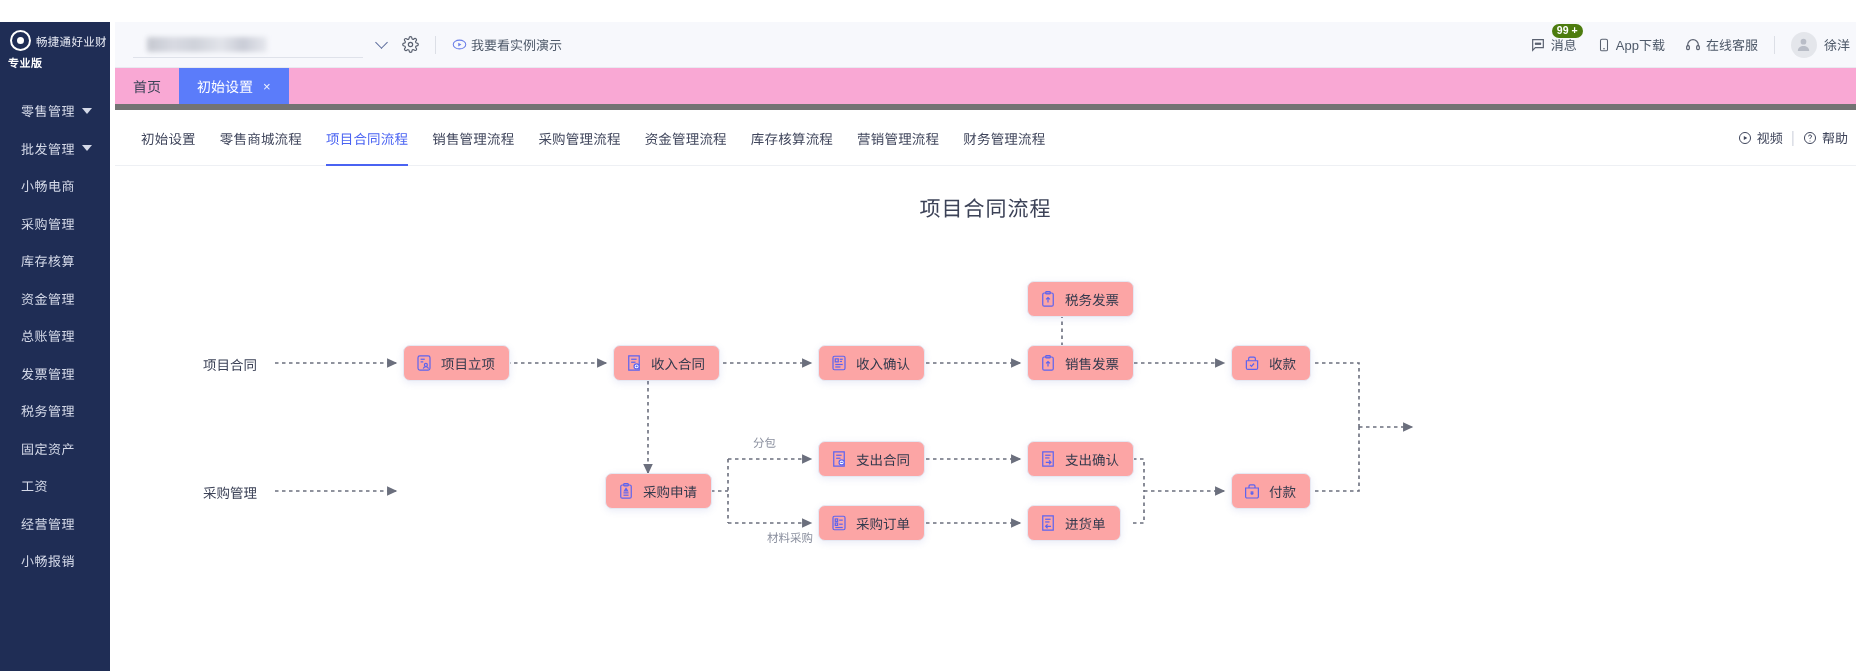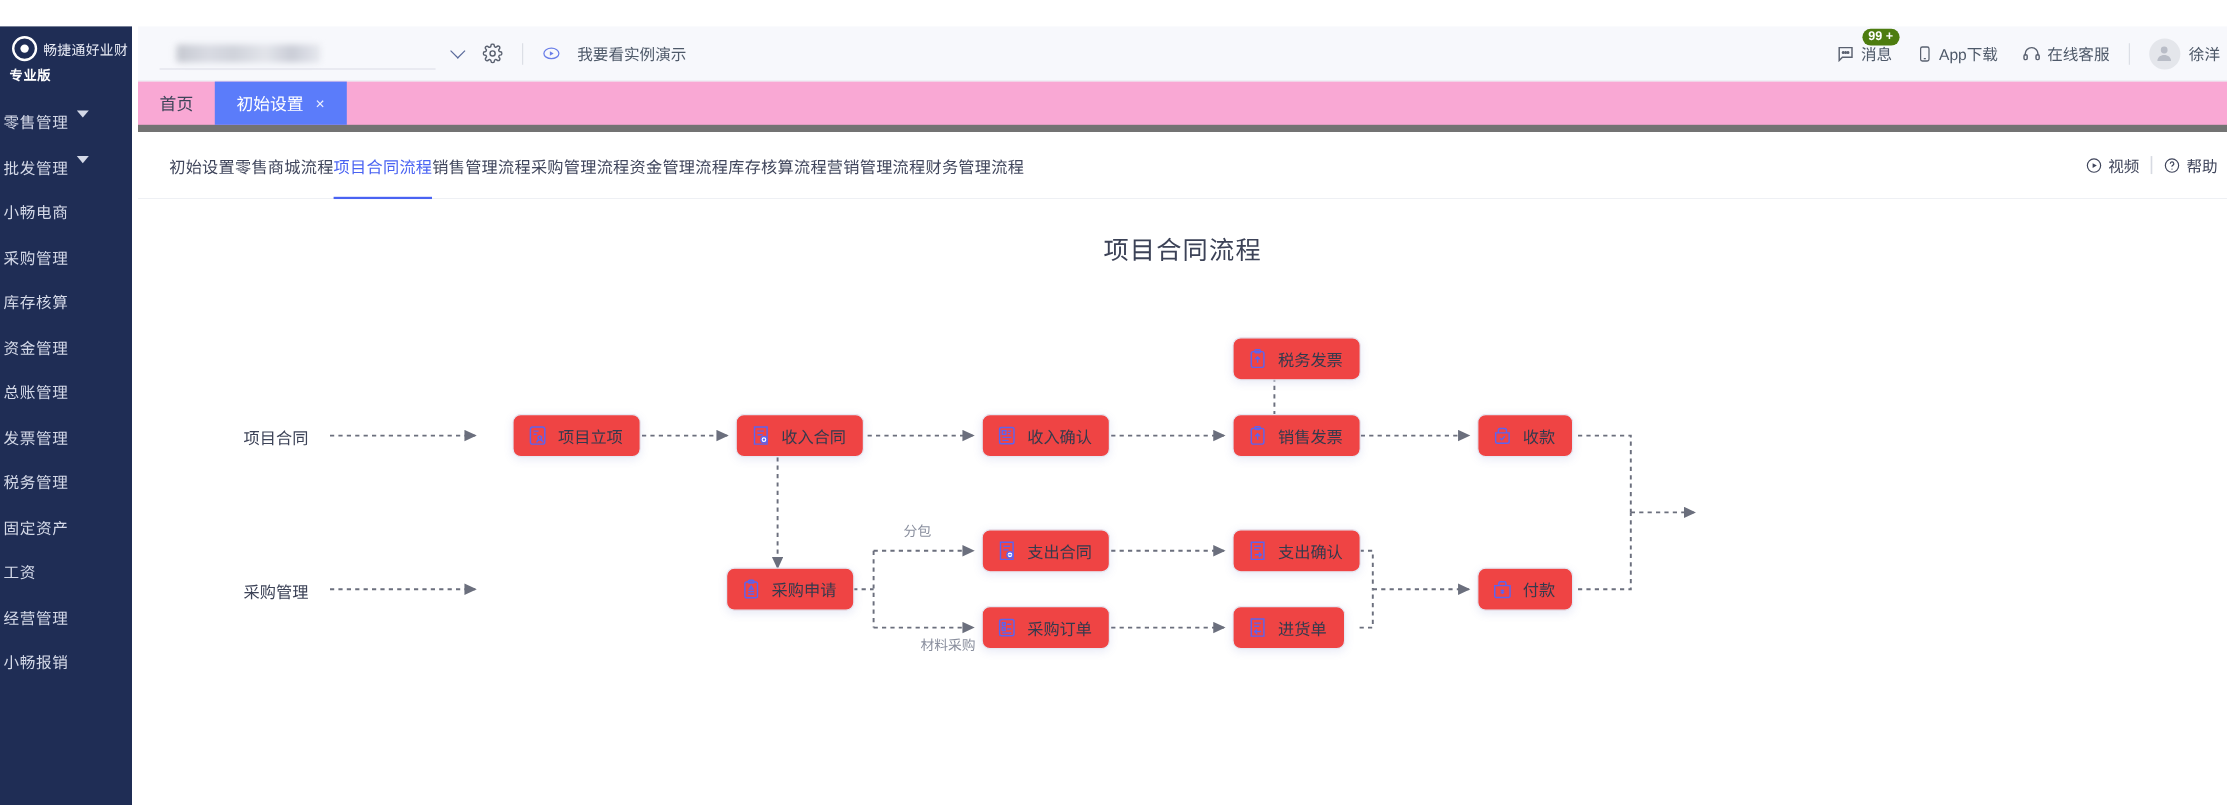--- a/index.html
+++ b/index.html
@@ -27,22 +27,22 @@
     flex: 0 0 auto;
   }
   .logo-mark i { width: 7px; height: 7px; border-radius: 50%; background: #fff; display:block; }
   .logo-text { color: #e8ebf5; font-size: 11.5px; letter-spacing: .3px; white-space: nowrap; }
   .logo-sub {
     color: #ffffff; font-size: 11px; font-weight: bold;
     padding-left: 8px; margin-top: 3px; letter-spacing: .5px;
   }
   .nav { margin-top: 10px; }
   .nav-item {
-    height: 37.5px; display: flex; align-items: flex-start;
-    padding-left: 3px; color: #d4d9e8; font-size: 13px;
+    height: 37.5px; display: flex; align-items: center;
+    padding-left: 21px; color: #d4d9e8; font-size: 13px;
     cursor: pointer; white-space: nowrap; letter-spacing: .5px;
   }
   .caret-d {
     margin-left: 7px; width: 0; height: 0;
     border-left: 5px solid transparent; border-right: 5px solid transparent;
     border-top: 6px solid #d4d9e8; display: inline-block;
   }
 
   
   .topbar {
@@ -59,21 +59,21 @@
     width: 120px; height: 15px; margin-left: 14px;
     background: linear-gradient(90deg,#c5c8d0 0%, #d8dae2 22%, #cfd2da 40%, #e2e4ea 62%, #c9ccd6 80%, #e6e8ee 100%);
     filter: blur(2.6px); border-radius: 2px;
   }
   .chev {
     width: 9px; height: 9px; border-right: 1.6px solid #5a6a9a; border-bottom: 1.6px solid #5a6a9a;
     transform: rotate(45deg); margin-left: 14px; margin-top: -4px;
   }
   .gear { margin-left: 16px; display: flex; align-items: center; cursor: pointer; }
   .divider-v { width: 1px; height: 18px; background: #dcdfe6; margin: 0 16px; }
-  .demo-link { display: flex; align-items: center; gap: 14px; color: #4e5969; font-size: 13px; cursor: pointer; }
+  .demo-link { display: flex; align-items: center; gap: 4px; color: #4e5969; font-size: 13px; cursor: pointer; }
   .topbar-right { margin-left: auto; display: flex; align-items: center; padding-right: 6px; }
   .tb-item {
     display: flex; align-items: center; gap: 5px;
     color: #4e5969; font-size: 13px; margin-left: 20px;
     position: relative; cursor: pointer; white-space: nowrap;
   }
   .badge {
     position: absolute; top: -11px; left: 22px;
     background: #4d7c0f; color: #fff; font-size: 10.5px;
     border-radius: 9px; padding: 1px 5px 1.5px; line-height: 1.1;
@@ -99,21 +99,21 @@
   .ptab.active { background: #5b7cfa; color: #fff; }
   .ptab .close { margin-left: 10px; font-size: 13px; opacity: .9; }
 
   
   .subtabs {
     position: absolute; left: 115px; top: 110px; right: 0; height: 56px;
     background: #fff; border-bottom: 1px solid #eef0f4;
     display: flex; align-items: center;
   }
   .stab {
-    font-size: 13.5px; color: #40465c; 
+    font-size: 13.5px; color: #40465c; margin-left: 24px;
     cursor: pointer; height: 56px; display:flex; align-items:center;
     position: relative; white-space: nowrap; letter-spacing: .2px;
   }
   .stab:first-child { margin-left: 26px; }
   .stab.active { color: #4a63f2; }
   .stab.active::after {
     content: ""; position: absolute; left: 0; right: 0; bottom: 0;
     height: 2px; background: #4a63f2;
   }
   .subtabs-right { margin-left: auto; display: flex; align-items: center; padding-right: 8px; gap: 8px; }
@@ -127,21 +127,21 @@
   }
   .diagram-title {
     position: absolute; left: 0; right: 0; top: 26px;
     text-align: center; font-size: 21px; color: #3c4257; letter-spacing: 1px;
   }
   svg.wires { position: absolute; left: 0; top: 0; width: 100%; height: 100%; }
 
   .node {
     position: absolute; display: flex; align-items: center; gap: 8px;
     height: 36px; padding: 0 14px 0 11px;
-    background: #ef4444; border: 1px solid #e6e8f2; border-radius: 7px;
+    background: #fca5a5; border: 1px solid #e6e8f2; border-radius: 7px;
     box-shadow: 0 2px 7px rgba(90,105,190,.13);
     font-size: 13.5px; color: #333a4d; white-space: nowrap; cursor: pointer;
   }
   .node .gi { width: 18px; height: 18px; flex: 0 0 auto; display:block; }
   .rowlabel {
     position: absolute; font-size: 13.5px; color: #3c4257; white-space: nowrap;
   }
   .edgelabel {
     position: absolute; font-size: 11.5px; color: #8a8f9e; white-space: nowrap;
   }
@@ -374,21 +374,21 @@
         <path d="M1244 261 H1297"></path>
       </g>
     </svg>
 
     <div class="rowlabel" style="left:88px; top:188px;">项目合同</div>
     <div class="rowlabel" style="left:88px; top:316px;">采购管理</div>
 
     <div class="edgelabel" style="left:638px; top:268px;">分包</div>
     <div class="edgelabel" style="left:652px; top:363px;">材料采购</div>
 
-    <div class="node" style="left:288px; top:179px;margin-left:24px;">
+    <div class="node" style="left:288px; top:179px;">
       <svg class="gi" viewBox="0 0 24 24" fill="none" stroke="#5b63f0" stroke-width="1.6">
         <rect x="4" y="2.5" width="16" height="19" rx="2.5"></rect>
           <line x1="7.5" y1="7" x2="13" y2="7"></line>
           <line x1="7.5" y1="10.5" x2="11" y2="10.5"></line>
           <circle cx="14.5" cy="14.5" r="2"></circle>
           <path d="M11 19.5c.4-1.8 1.8-2.8 3.5-2.8s3.1 1 3.5 2.8"></path>
       </svg>
       <span>项目立项</span>
     </div>
     <div class="node" style="left:498px; top:179px;">

